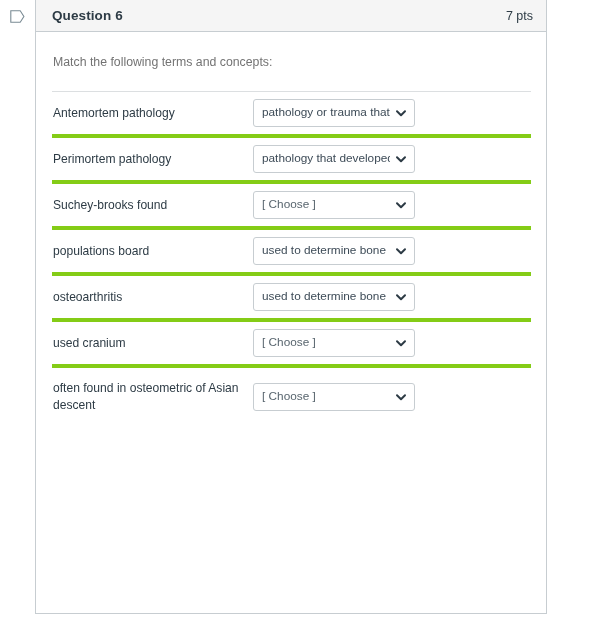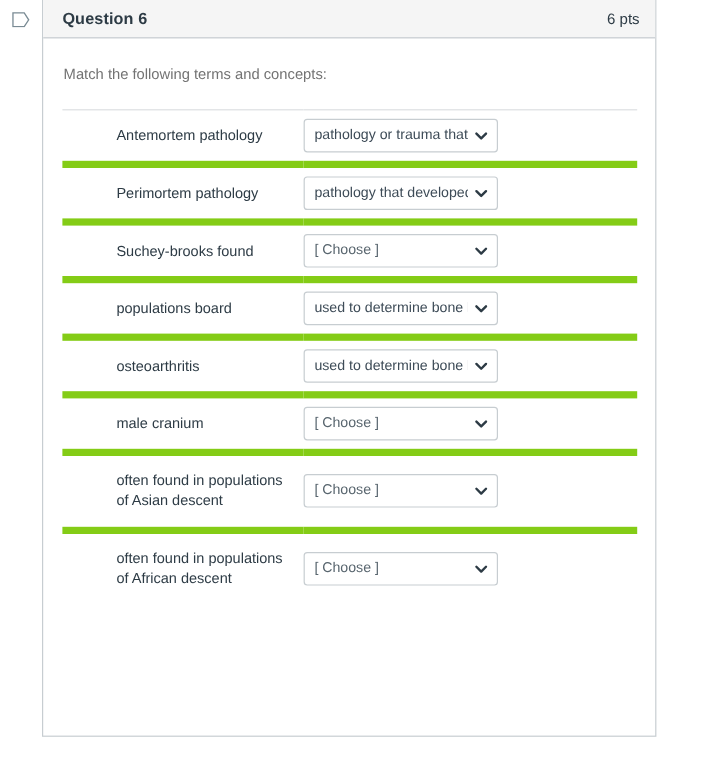--- a/index.html
+++ b/index.html
@@ -80,38 +80,37 @@
     line-height: 1.4;
   }
 
   
   .match-table {
     width: 479px;
     margin-top: 20px;
     border-collapse: collapse;
   }
   .match-row > td {
-    border-top: 6px solid #84cc16;
+    border-top: 4px solid #84cc16;
     vertical-align: middle;
     padding: 0;
   }
   .match-row:first-child > td {
     border-top: 1px solid #dcdfe1;
   }
 
   .term-cell {
     width: 192px;
     padding: 0 8px 0 1px !important;
   }
   .term-label {
     font-size: 12.1px;
     color: #2d3b45;
     line-height: 1.42;
     padding: 12px 0 12px 0;
-    margin-left: 44px;
   }
 
   .answer-cell {
     padding: 7px 0 7px 0 !important;
   }
 
   .select-box {
     position: relative;
     box-sizing: border-box;
     width: 162px;
@@ -156,21 +155,21 @@
       <svg width="15" height="13" viewBox="0 0 15 13" fill="none">
         <path d="M0.8 0.8 H10.2 L13.9 6.5 L10.2 12.2 H0.8 Z" stroke="#7a8b94" stroke-width="1.1" fill="none" stroke-linejoin="miter"></path>
       </svg>
     </span>
   </div>
 
   <div class="question-card">
 
     <div class="question-header">
       <span class="question-title">Question 6</span>
-      <span class="question-points">6 pts</span>
+      <span class="question-points">7 pts</span>
     </div>
 
     <div class="question-body">
 
       <div class="prompt-text">Match the following terms and concepts:</div>
 
       <table class="match-table">
         <tbody>
 
           <tr class="match-row">
@@ -248,66 +247,51 @@
                   <svg width="12" height="12" viewBox="0 0 12 12">
                       <path d="M2 4.3 L6 8.3 L10 4.3" stroke="#2d3b45" stroke-width="2" fill="none" stroke-linecap="round" stroke-linejoin="round"></path>
                     </svg>
                 </span>
               </div>
             </td>
           </tr>
 
           <tr class="match-row">
             <td class="term-cell">
-              <div class="term-label">male cranium</div>
+              <div class="term-label">used cranium</div>
             </td>
             <td class="answer-cell">
               <div class="select-box">
                 <span class="select-value placeholder">[ Choose ]</span>
                 <span class="chevron">
                   <svg width="12" height="12" viewBox="0 0 12 12">
                       <path d="M2 4.3 L6 8.3 L10 4.3" stroke="#2d3b45" stroke-width="2" fill="none" stroke-linecap="round" stroke-linejoin="round"></path>
                     </svg>
                 </span>
               </div>
             </td>
           </tr>
 
 
 
           <tr class="match-row">
             <td class="term-cell">
-              <div class="term-label">often found in populations of Asian descent</div>
+              <div class="term-label">often found in osteometric of Asian descent</div>
             </td>
             <td class="answer-cell">
               <div class="select-box">
                 <span class="select-value placeholder">[ Choose ]</span>
                 <span class="chevron">
                   <svg width="12" height="12" viewBox="0 0 12 12">
                       <path d="M2 4.3 L6 8.3 L10 4.3" stroke="#2d3b45" stroke-width="2" fill="none" stroke-linecap="round" stroke-linejoin="round"></path>
                     </svg>
                 </span>
               </div>
             </td>
           </tr>
 
-          <tr class="match-row">
-            <td class="term-cell">
-              <div class="term-label">often found in populations of African descent</div>
-            </td>
-            <td class="answer-cell">
-              <div class="select-box">
-                <span class="select-value placeholder">[ Choose ]</span>
-                <span class="chevron">
-                  <svg width="12" height="12" viewBox="0 0 12 12">
-                      <path d="M2 4.3 L6 8.3 L10 4.3" stroke="#2d3b45" stroke-width="2" fill="none" stroke-linecap="round" stroke-linejoin="round"></path>
-                    </svg>
-                </span>
-              </div>
-            </td>
-          </tr>
 
         </tbody>
       </table>
 
     </div>
   </div>
 </div>
 
 </body></html>

